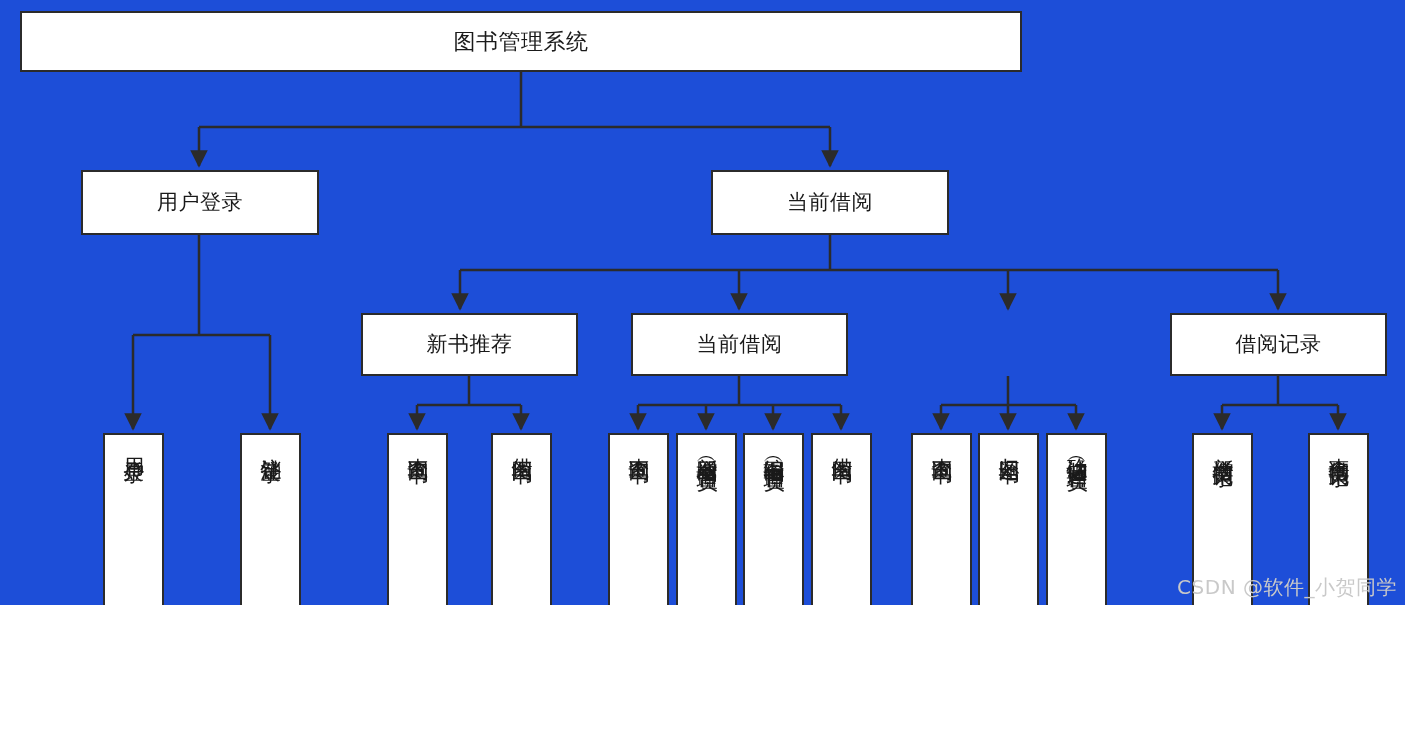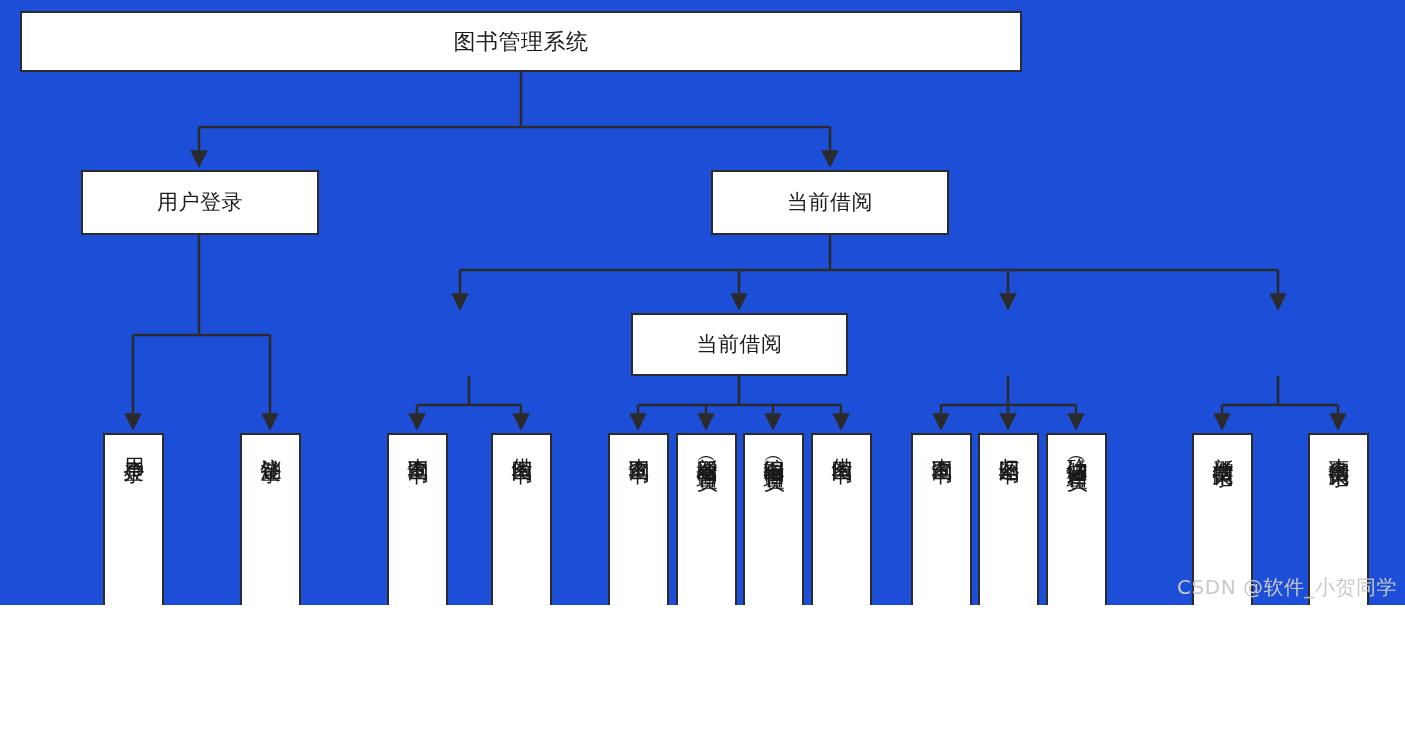--- a/index.html
+++ b/index.html
@@ -130,22 +130,28 @@
     <span class="node-label">图书管理系统</span>
   </div>
 
   <div class="node horizontal" style="left:81px; top:170px; width:238px; height:65px;">
     <span class="node-label">用户登录</span>
   </div>
   <div class="node horizontal" style="left:711px; top:170px; width:238px; height:65px;">
     <span class="node-label">当前借阅</span>
   </div>
 
+  <div class="node horizontal" style="left:361px; top:313px; width:217px; height:63px;">
+    <span class="node-label">新书推荐</span>
+  </div>
   <div class="node horizontal" style="left:631px; top:313px; width:217px; height:63px;">
     <span class="node-label">当前借阅</span>
+  </div>
+  <div class="node horizontal" style="left:1170px; top:313px; width:217px; height:63px;">
+    <span class="node-label">借阅记录</span>
   </div>
 
   <div class="node vertical" style="left:103px; top:433px; width:61px; height:300px;">
     <span class="node-label">用户登录</span>
   </div>
   <div class="node vertical" style="left:240px; top:433px; width:61px; height:300px;">
     <span class="node-label">注销登录</span>
   </div>
 
   <div class="node vertical" style="left:387px; top:433px; width:61px; height:300px;">

